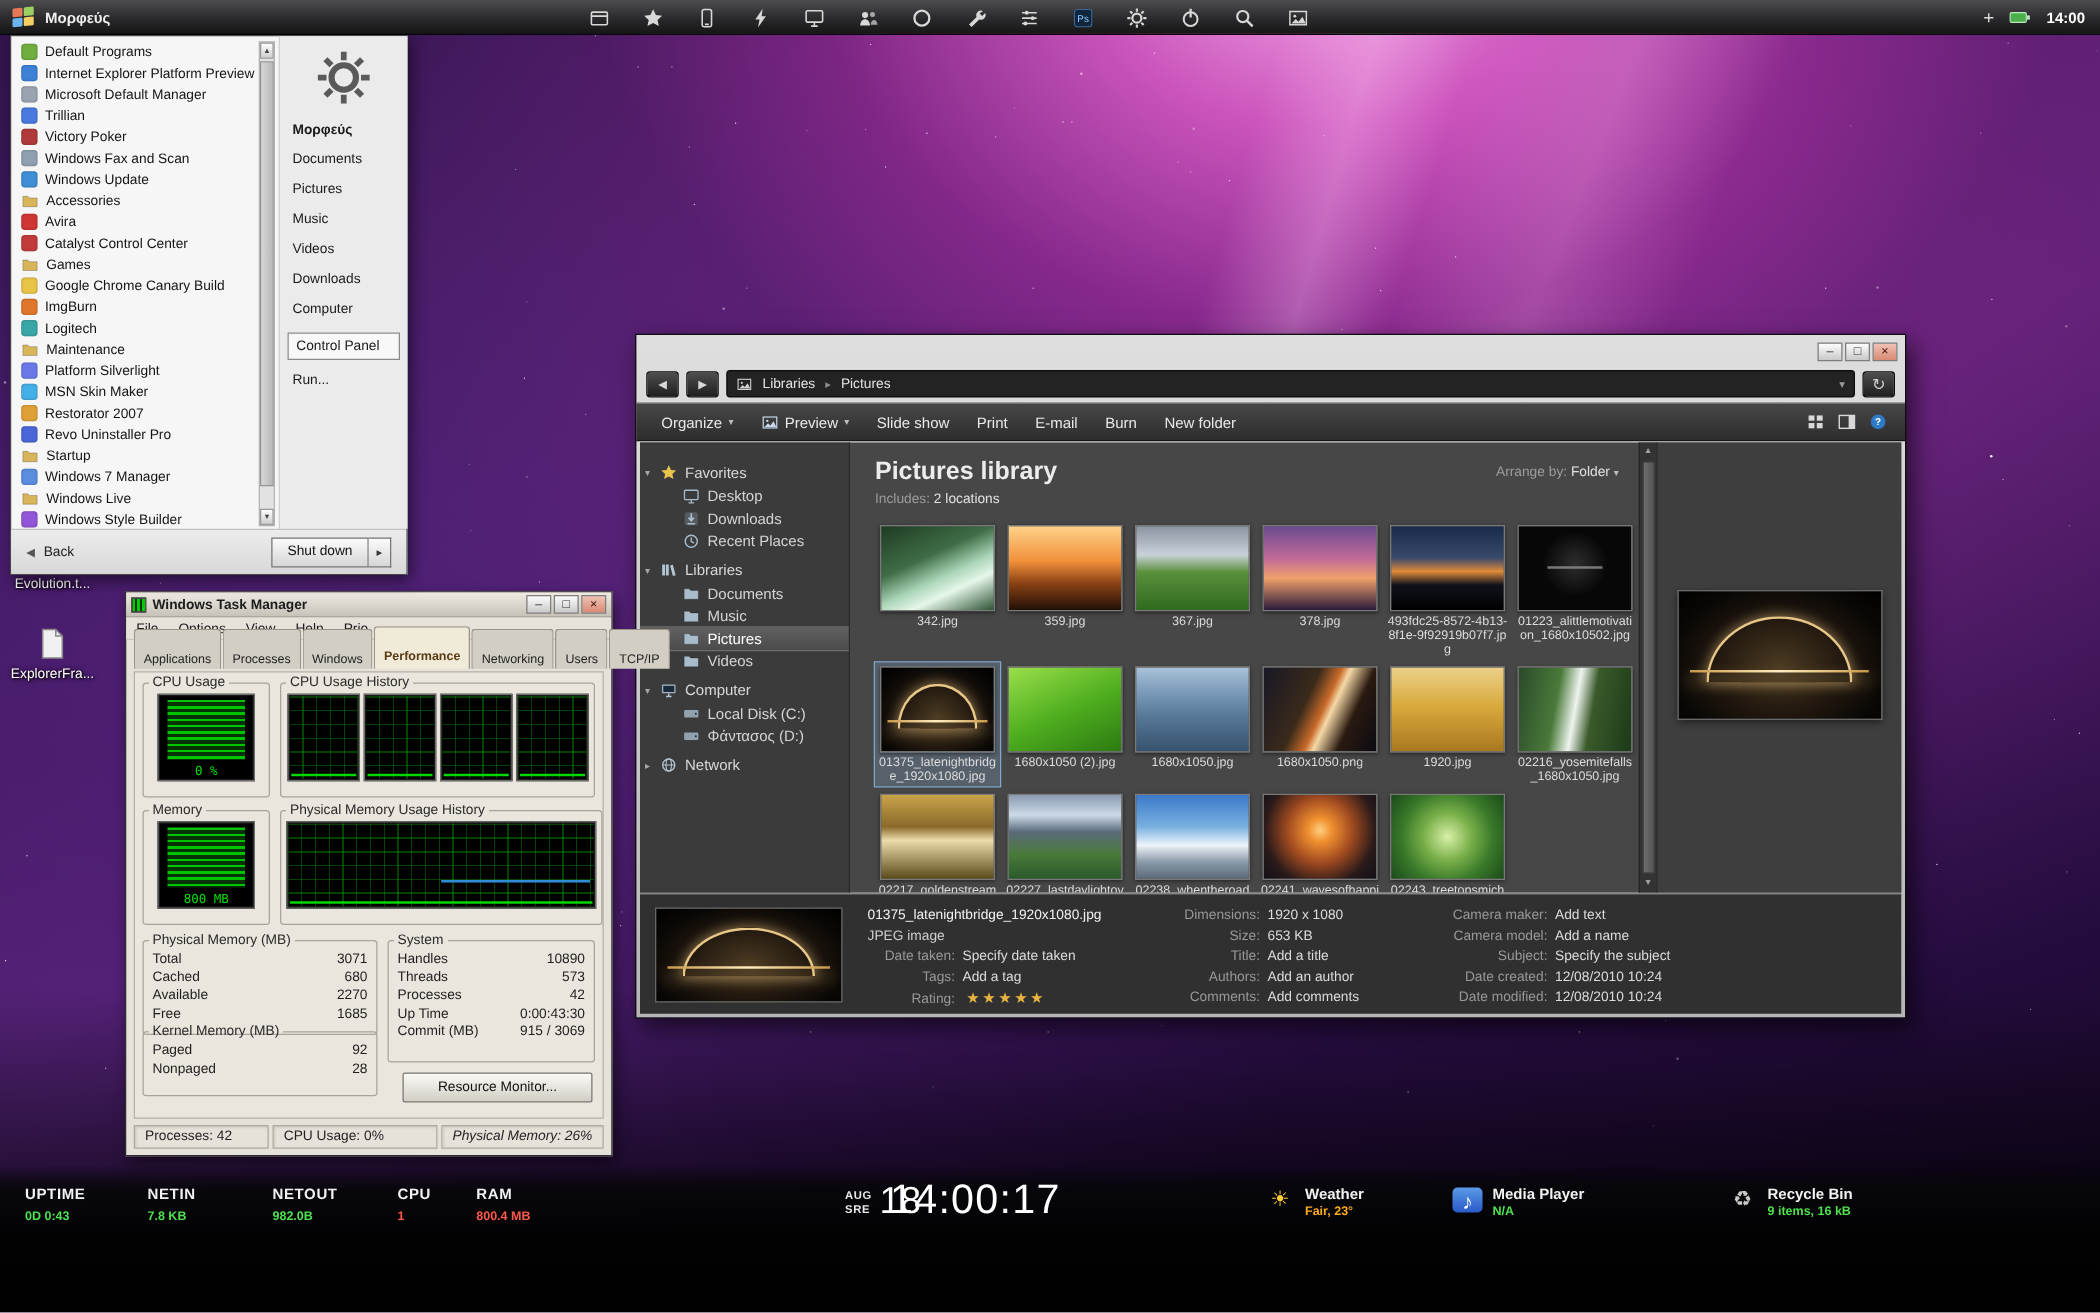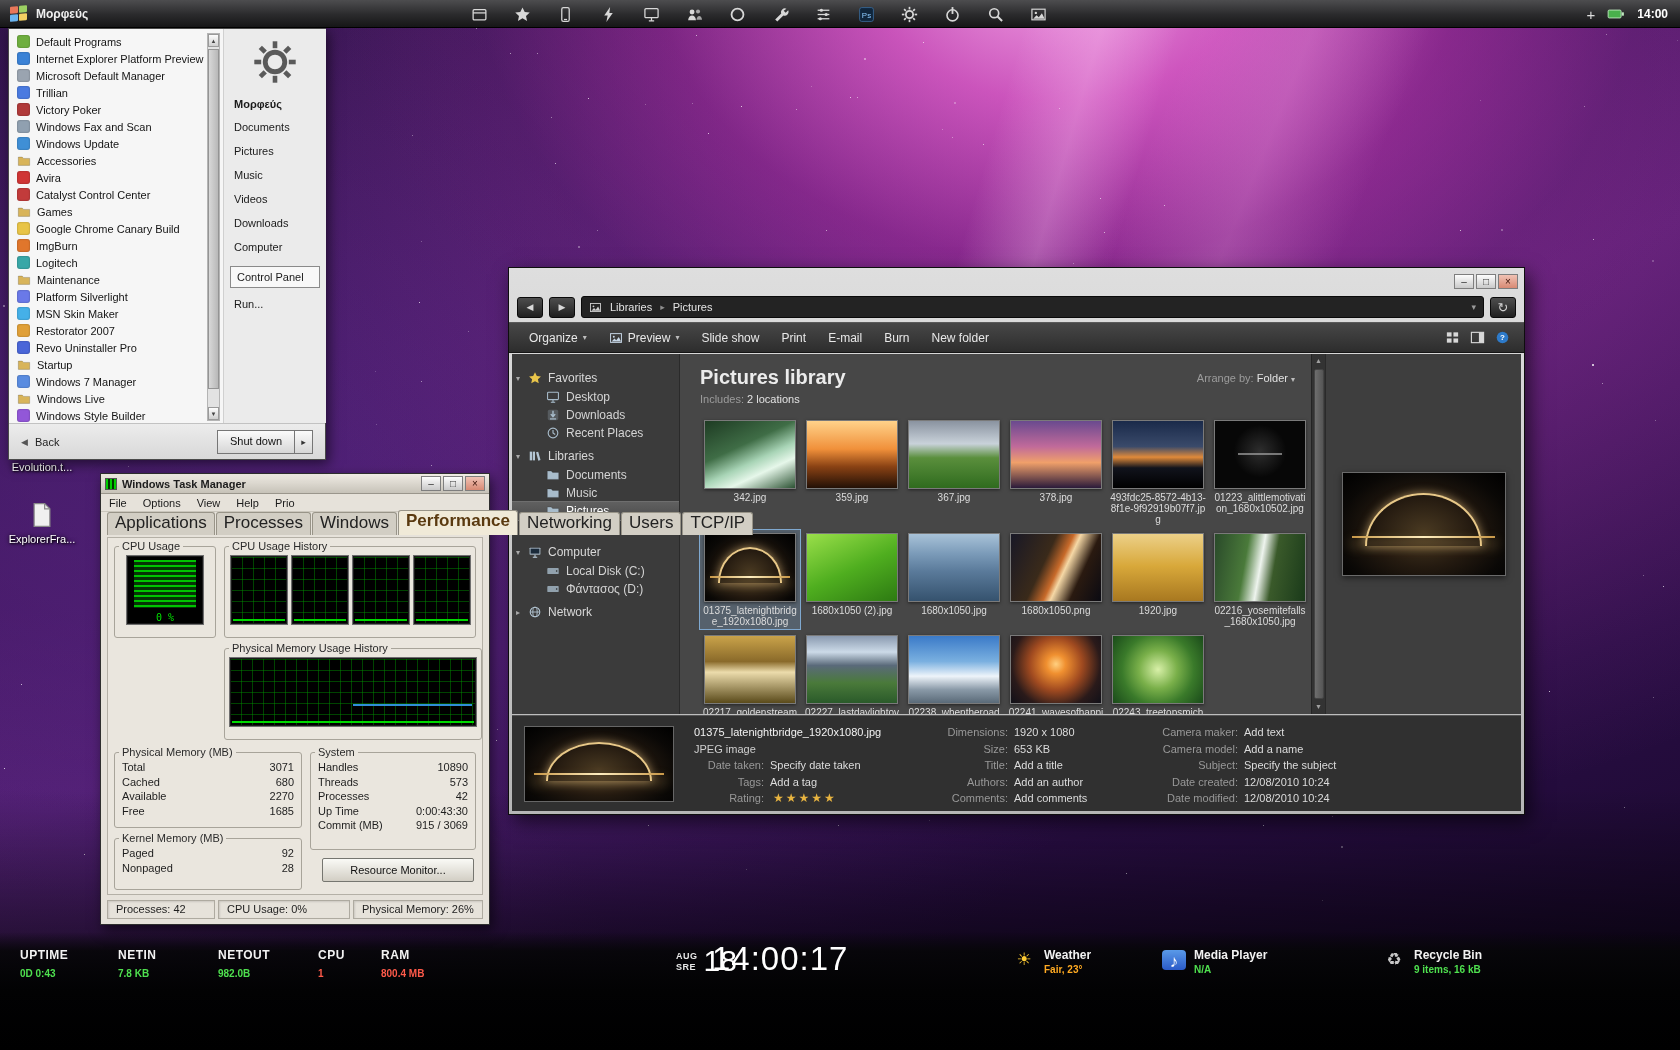--- a/index.html
+++ b/index.html
@@ -71,51 +71,51 @@
 
   
   .tm-window { position:absolute; left:100px; top:473px; width:390px; height:452px; z-index:30;
     background:#e6e2da; border:1px solid #2e2e2e; box-shadow:3px 5px 12px rgba(0,0,0,.55); font-size:11px; }
   .tm-titlebar { height:20px; background:linear-gradient(#f0ece4,#c6c2b8); border-bottom:1px solid #9a968c; display:flex; align-items:center; gap:5px; padding:0 4px; }
   .tm-appicon { width:12px; height:12px; background:#0a0a0a; border:1px solid #555;
     background-image:repeating-linear-gradient(90deg,#0c0 0 2px,#030 2px 4px); }
   .tm-title { font-size:11px; font-weight:bold; color:#1c1c1c; }
   .tm-menubar { height:18px; display:flex; gap:16px; align-items:center; padding:0 8px; background:#e6e2da; border-bottom:1px solid #cac6bc; color:#1a1a1a; }
   .tm-tabs { height:23px; display:flex; align-items:flex-end; padding:3px 6px 0; }
-  .tm-tab { padding:0 7px 2px; margin-right:1px; font-size:17px; color:#222; background:#d2cec4; border:1px solid #989488; border-bottom:none; border-radius:3px 3px 0 0;text-align:center; }
+  .tm-tab { padding:18px 7px 2px; margin-right:1px; font-size:10px; color:#222; background:#d2cec4; border:1px solid #989488; border-bottom:none; border-radius:3px 3px 0 0;text-align:center; }
   .tm-tab.active { background:#f0ead8; font-weight:bold; color:#5a3a10; padding-bottom:4px; }
   .tm-body { position:absolute; left:6px; right:6px; top:63px; bottom:29px; background:#eae6de; border:1px solid #b4b0a6; }
   .tm-body fieldset { position:absolute; border:1px solid #a8a49a; border-radius:3px; padding:2px 4px; }
   .tm-body legend { font-size:11px; color:#2a2a2a; padding:0 3px; }
   .g-cpu  { left:6px;  top:2px;   width:102px; height:98px; }
   .g-cpuh { left:116px; top:2px;  right:6px;  height:98px; }
   .g-mem  { left:6px;  top:104px; width:102px; height:98px; }
   .g-memh { left:116px; top:104px; right:6px; height:98px; }
   .g-pm   { left:6px;  top:208px; width:188px; height:82px; }
   .g-sys  { left:202px; top:208px; right:6px; height:104px; }
-  .g-km   { left:6px;  top:294px; width:188px; height:58px; }
+  .g-km   { left:6px;  top:281px; width:188px; height:58px; }
   .lcd { position:relative; background:#000; border:1px solid #6e6e6e; box-shadow:inset 0 0 0 1px #1a1a1a; }
   .gauge { width:78px; height:70px; margin:1px auto; }
   .gauge::before { content:''; position:absolute; left:7px; right:7px; top:4px; bottom:16px;
     background:repeating-linear-gradient(180deg,#00c400 0 2px,#063306 2px 5px); }
   .lcd-text { position:absolute; bottom:1px; left:0; width:100%; text-align:center; color:#00e000; font:10px "DejaVu Sans Mono",monospace; }
   .hist4 { display:flex; gap:3px; justify-content:center; margin-top:1px; }
   .hist { width:58px; height:70px;
     background-image:repeating-linear-gradient(90deg,rgba(0,150,0,.45) 0 1px,transparent 1px 11px),repeating-linear-gradient(0deg,rgba(0,150,0,.45) 0 1px,transparent 1px 11px); }
   .hist::after { content:''; position:absolute; left:2px; right:2px; bottom:3px; height:2px; background:#00d800; }
   .histwide { width:248px; height:70px; margin:1px auto;
     background-image:repeating-linear-gradient(90deg,rgba(0,150,0,.45) 0 1px,transparent 1px 11px),repeating-linear-gradient(0deg,rgba(0,150,0,.45) 0 1px,transparent 1px 11px); }
   .histwide::before { content:''; position:absolute; left:50%; right:4px; bottom:20px; height:2px; background:#2f8ed8; }
   .histwide::after { content:''; position:absolute; left:2px; right:2px; bottom:3px; height:2px; background:#00d800; }
   .srow { display:flex; justify-content:space-between; padding:0 3px; line-height:14.5px; color:#1e1e1e; }
   .tm-resmon { position:absolute; left:214px; top:320px; width:152px; height:24px; font:11px "Liberation Sans",sans-serif; color:#111;
     border:1px solid #767670; background:linear-gradient(#fafaf6,#d2cec4); border-radius:2px; }
   .tm-status { position:absolute; left:6px; right:6px; bottom:5px; height:19px; display:flex; gap:3px; }
   .scel { border:1px solid #aeaaa0; box-shadow:inset 1px 1px 2px rgba(0,0,0,.12); padding:2px 8px; font-size:11px; color:#1e1e1e; white-space:nowrap; }
-  .scel:nth-child(1){ width:108px; } .scel:nth-child(2){ width:132px; } .scel:nth-child(3){ flex:1; }
+  .scel:nth-child(1){ width:108px; } .scel:nth-child(2){ width:132px; } .scel:nth-child(3){ flex:1;font-style:italic; }
 
   
   .ex-window { position:absolute; left:508px; top:267px; width:1017px; height:548px; z-index:20;
     background:linear-gradient(#dedede,#b6b6b6); border:1px solid #0e0e0e; box-shadow:5px 7px 18px rgba(0,0,0,.6); }
   .ex-titlebar { height:24px; display:flex; align-items:center; padding:3px 6px 0; }
   .ex-addressrow { height:30px; display:flex; align-items:center; gap:6px; padding:0 8px; }
   .navbtn { width:26px; height:21px; background:linear-gradient(#4e4e4e,#1f1f1f); border:1px solid #0a0a0a; border-radius:3px; color:#d8d8d8; font-size:9px; text-align:center; line-height:19px; }
   .breadcrumb { flex:1; height:22px; background:#232323; border:1px solid #0a0a0a; border-radius:3px; display:flex; align-items:center; gap:5px; padding:0 7px; color:#e4e4e4; font-size:11px; }
   .bc-seg { padding:1px 3px; }
   .bc-sep { color:#8e8e8e; font-size:9px; }
@@ -701,20 +701,26 @@
       </fieldset>
       <fieldset class="g-cpuh">
           <legend>CPU Usage History</legend>
         <div class="hist4">
           <div class="lcd hist"></div>
           <div class="lcd hist"></div>
           <div class="lcd hist"></div>
           <div class="lcd hist"></div>
         </div>
       </fieldset>
+      <fieldset class="g-mem">
+          <legend>Memory</legend>
+        <div class="lcd gauge">
+            <div class="lcd-text">800 MB</div>
+          </div>
+      </fieldset>
       <fieldset class="g-memh">
           <legend>Physical Memory Usage History</legend>
         <div class="lcd histwide"></div>
       </fieldset>
       <fieldset class="g-pm">
           <legend>Physical Memory (MB)</legend>
           <div id="tm-pm">
             <div class="srow">
               <span>Total</span>
               <span>3071</span>

